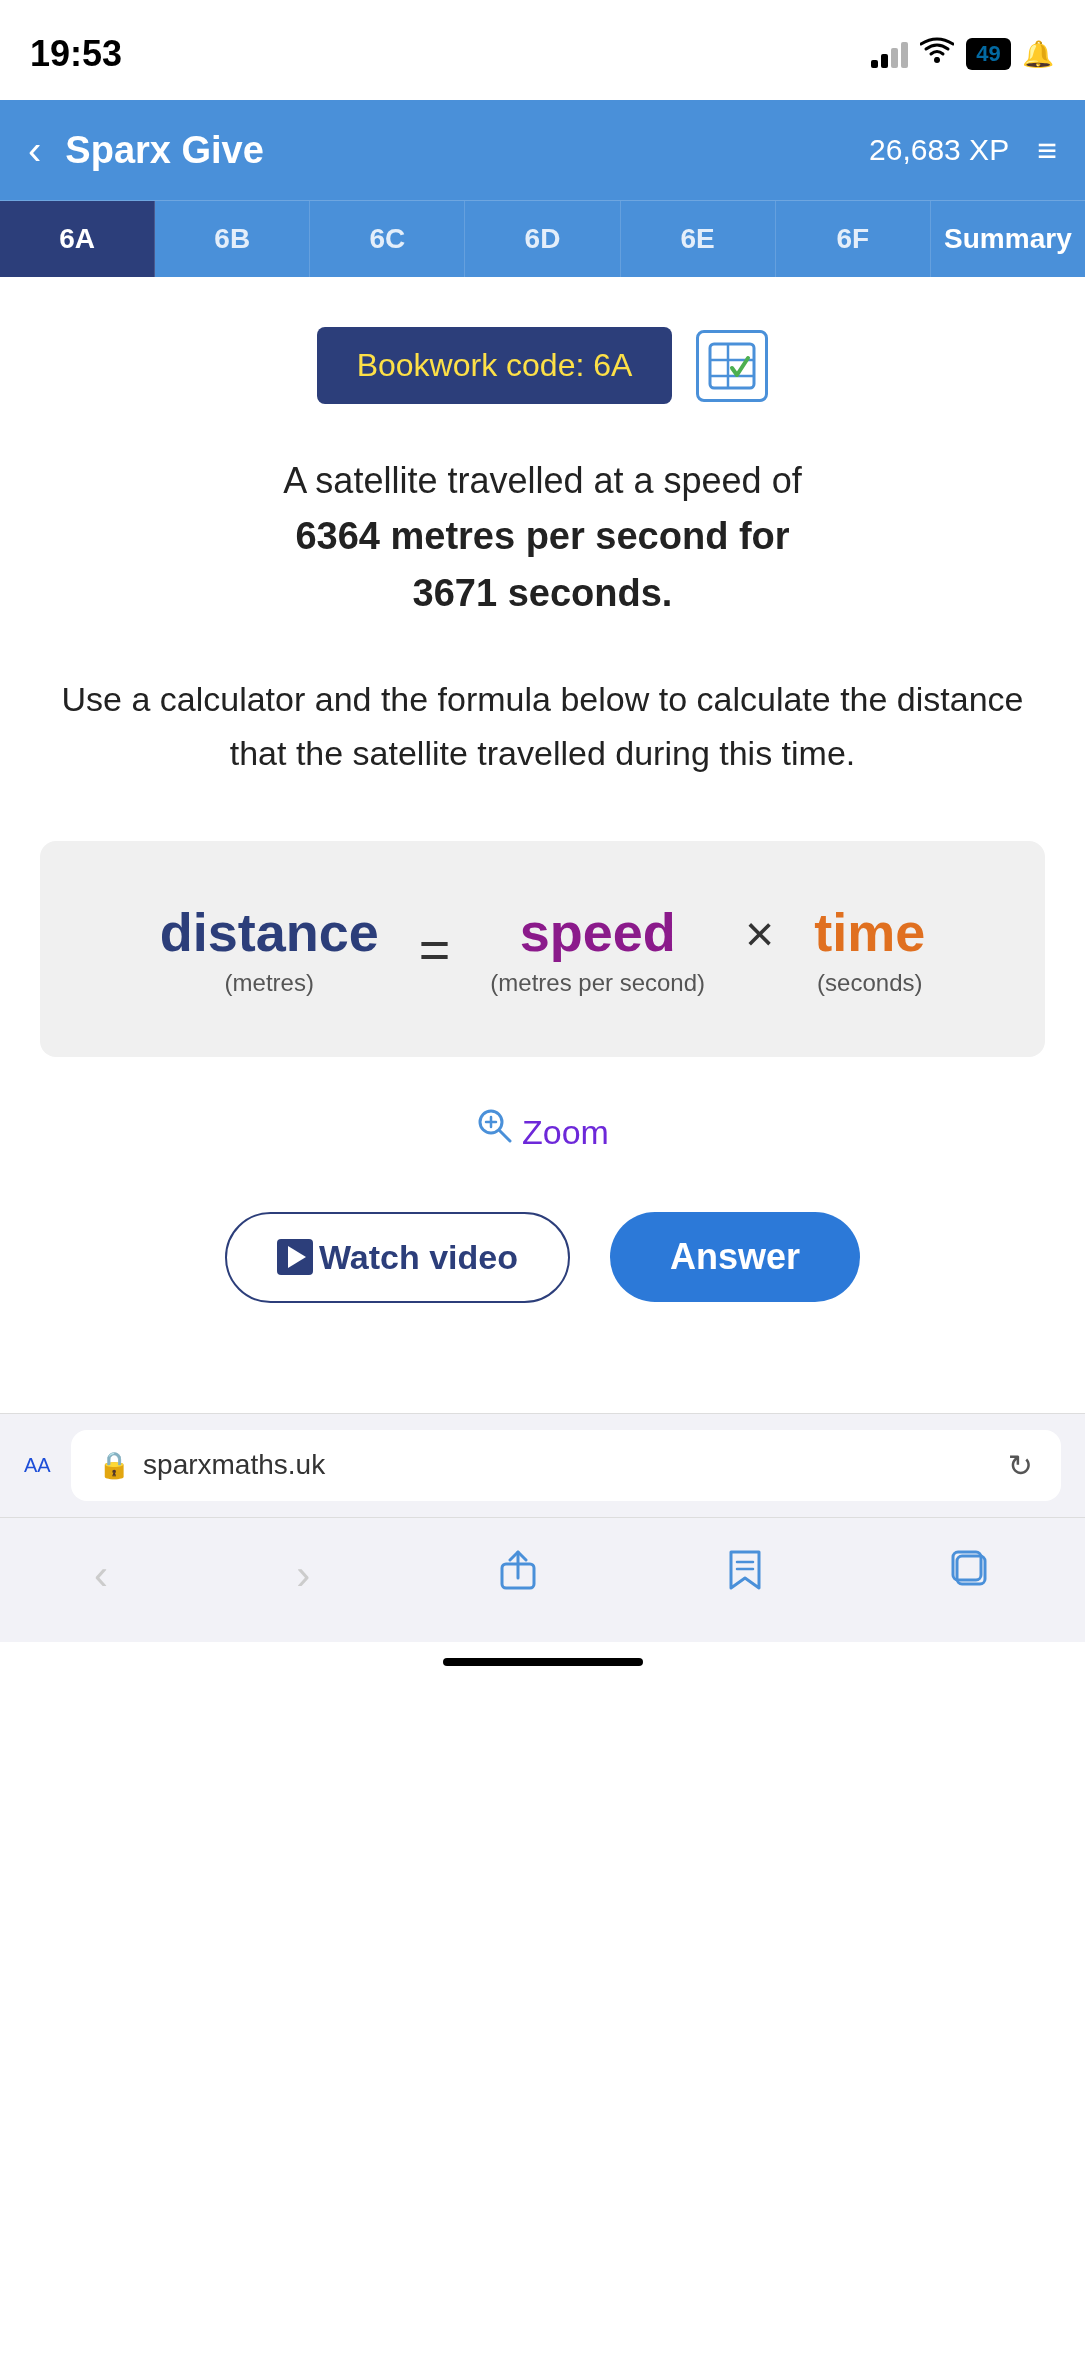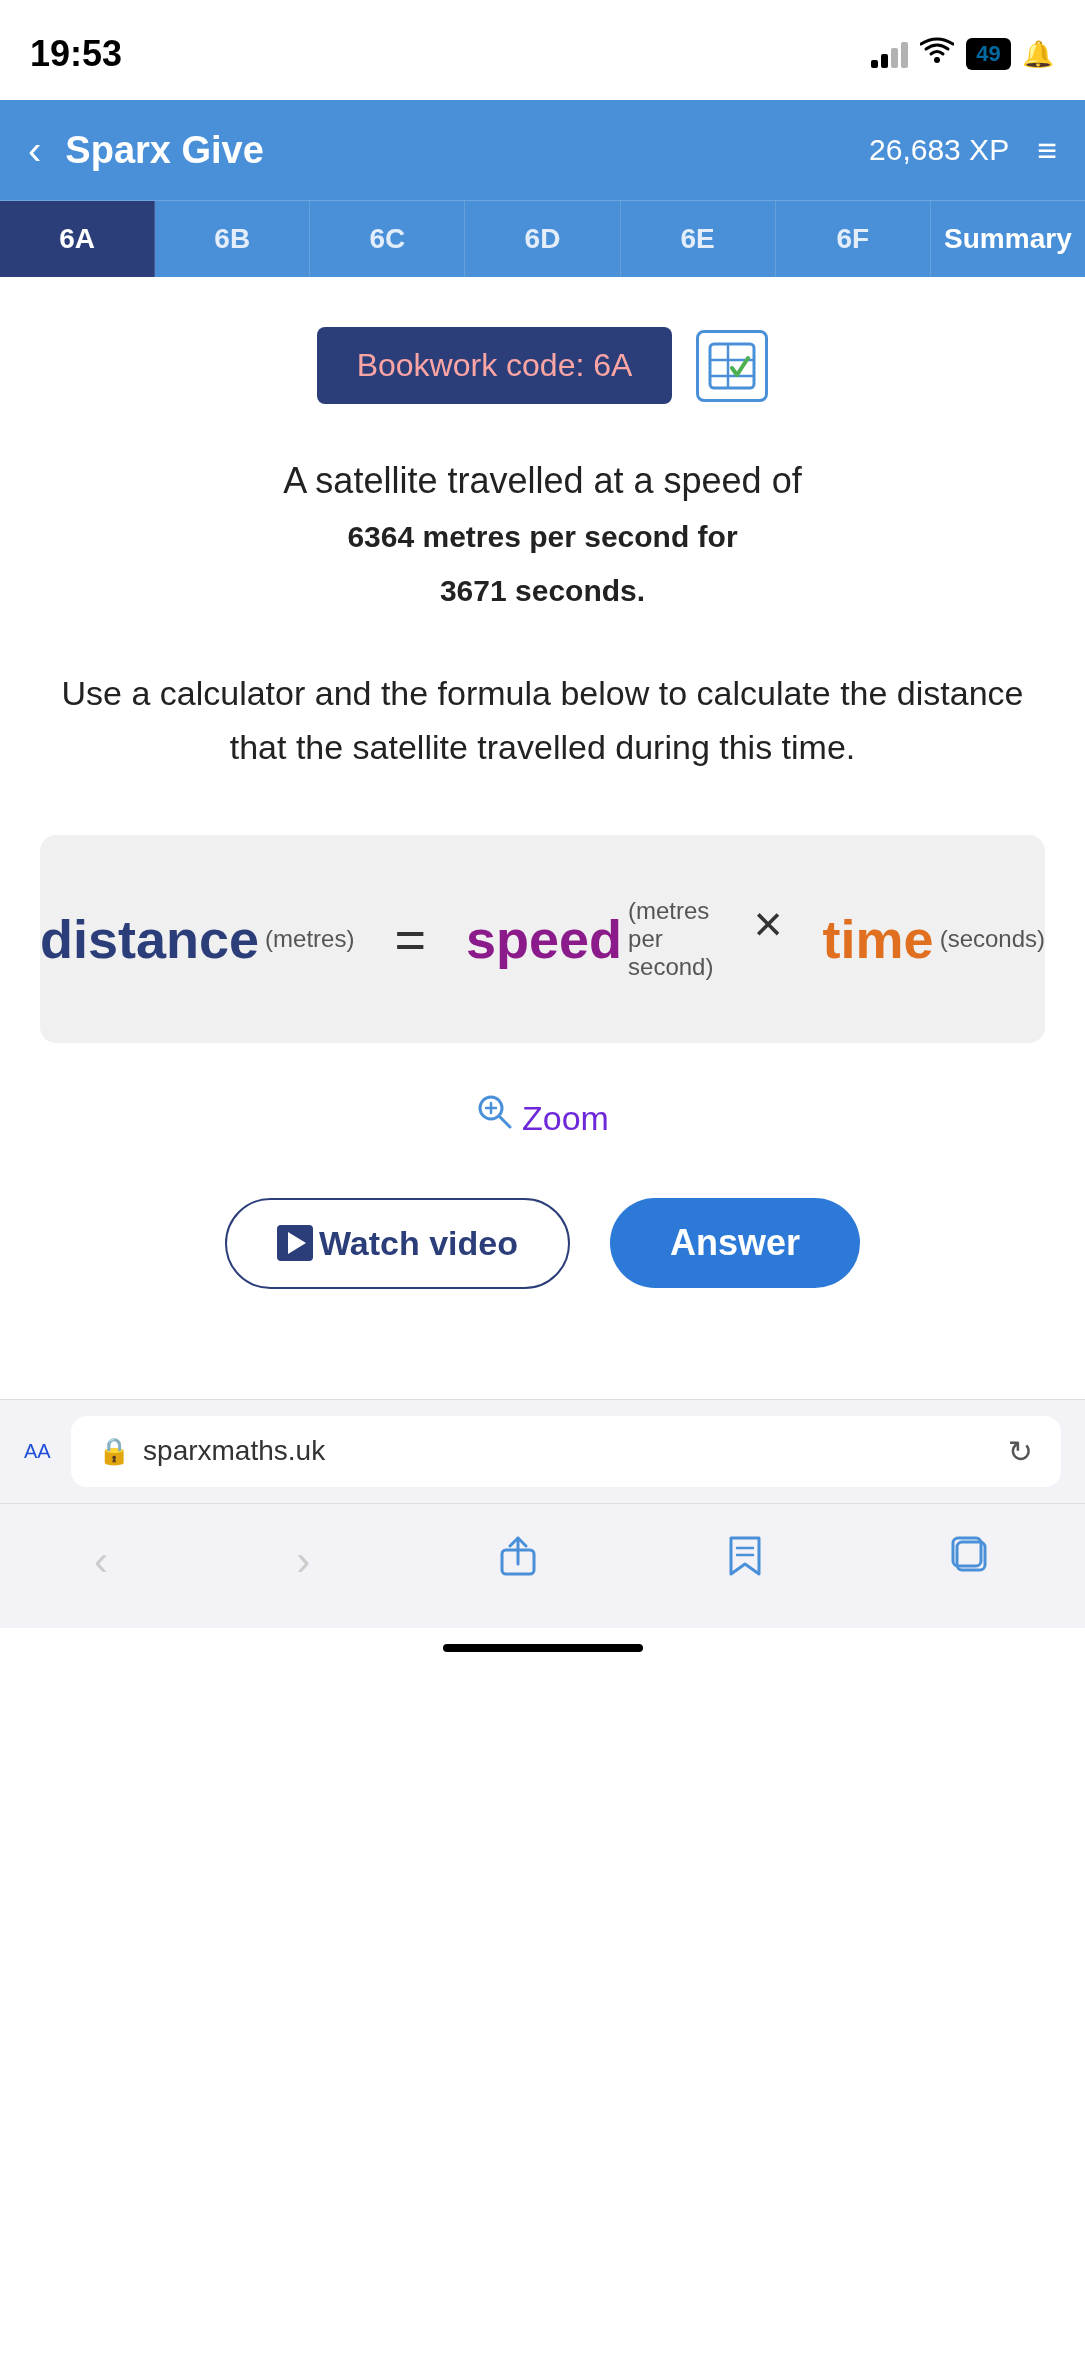--- a/index.html
+++ b/index.html
@@ -130,21 +130,21 @@
     
     .bookwork-row {
       display: flex;
       align-items: center;
       justify-content: center;
       gap: 24px;
       margin-bottom: 50px;
     }
     .bookwork-code {
       background: #2c3e7a;
-      color: #fca5a5;
+      color: #fde047;
       font-size: 32px;
       font-weight: 500;
       padding: 20px 40px;
       border-radius: 8px;
     }
     .check-icon {
       width: 72px;
       height: 72px;
       border: 3px solid #4a90d9;
       border-radius: 8px;
@@ -161,21 +161,21 @@
 
     
     .question {
       text-align: center;
       font-size: 36px;
       color: #222;
       line-height: 1.5;
       margin-bottom: 50px;
     }
     .question .highlight {
-      font-size: 30px;
+      font-size: 38px;
       font-weight: 700;
     }
 
     
     .instructions {
       text-align: center;
       font-size: 34px;
       color: #222;
       line-height: 1.6;
       margin-bottom: 60px;
@@ -192,20 +192,21 @@
       align-items: center;
       gap: 0;
     }
     .formula-row {
       display: flex;
       align-items: center;
       gap: 40px;
     }
     .formula-term {
       display: flex;
+      flex-direction: column;
       align-items: center;
       gap: 6px;
       justify-content: space-between;
     }
     .formula-word {
       font-size: 54px;
       font-weight: 800;
     }
     .formula-word.distance { color: #2c3e7a; }
     .formula-word.speed { color: #8b1a8b; }

